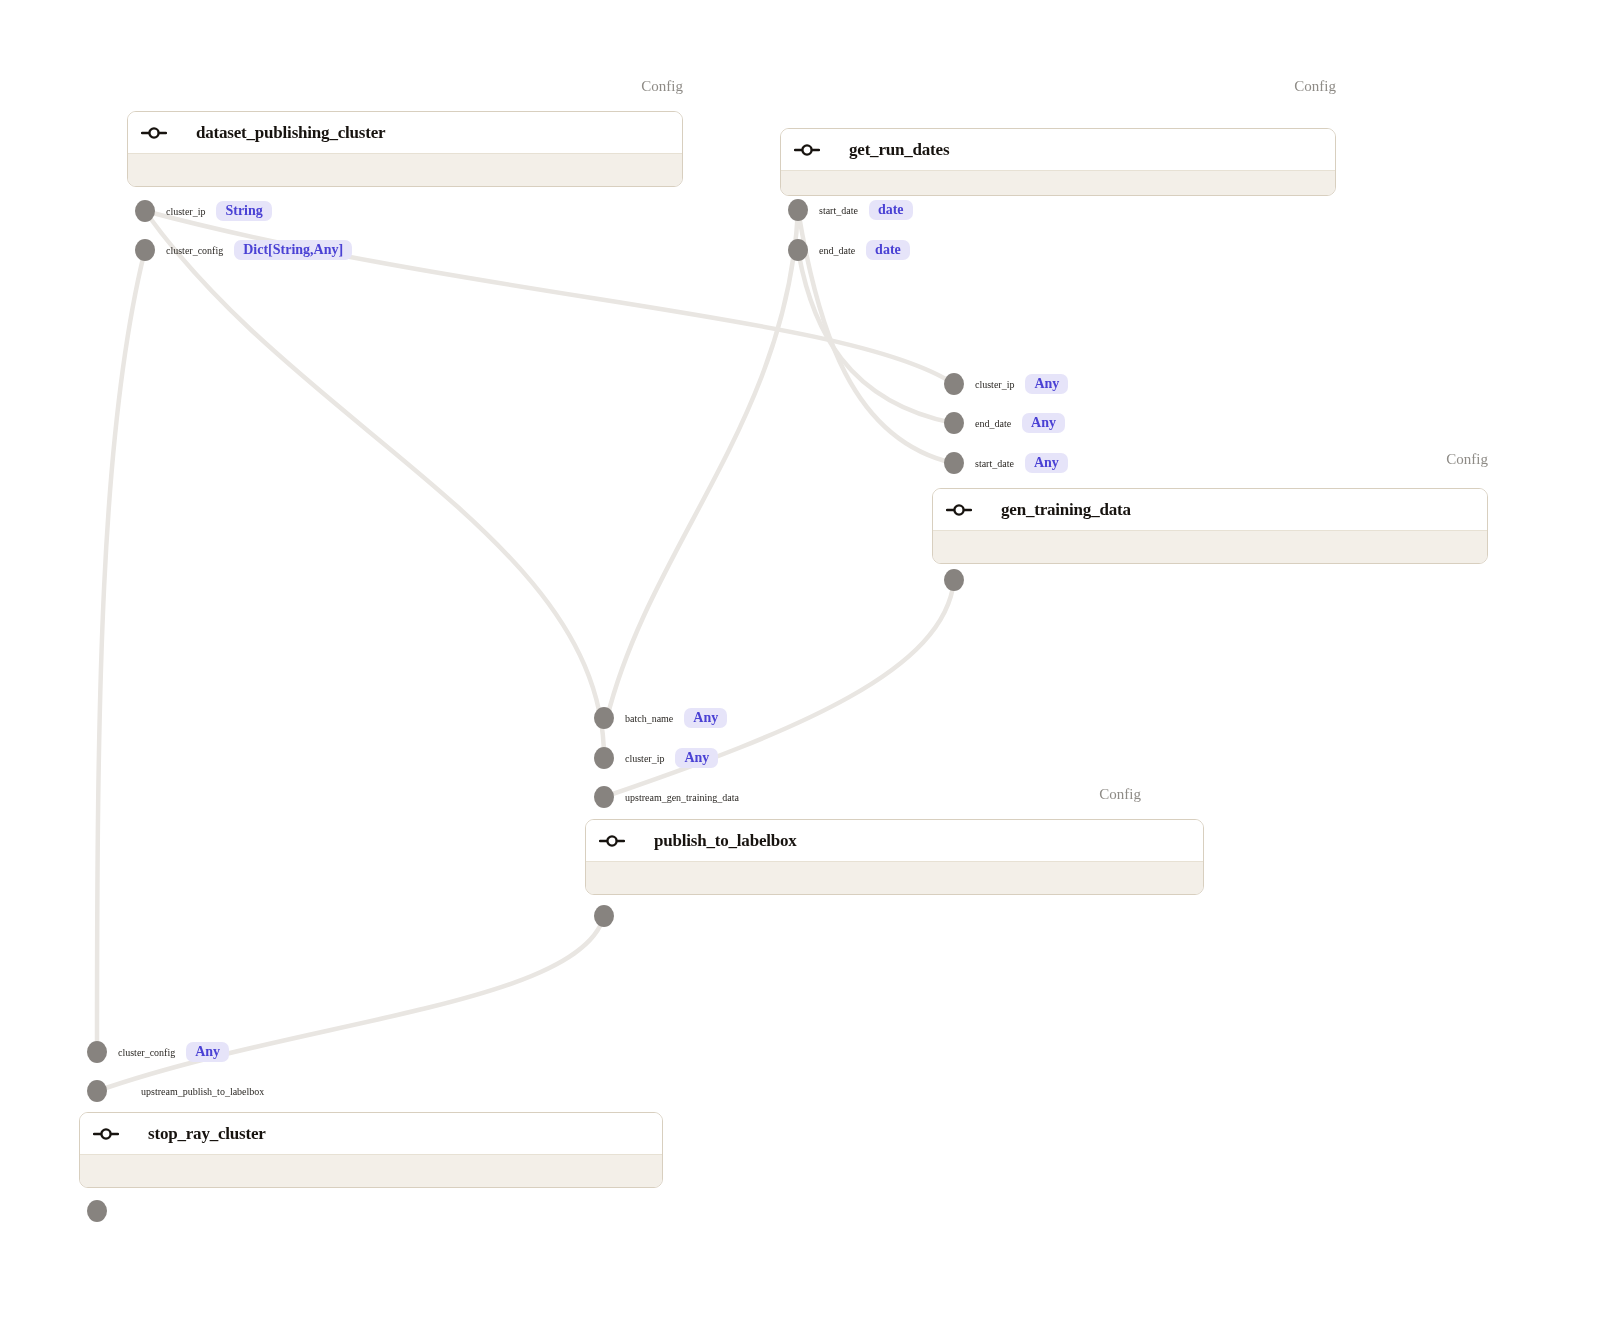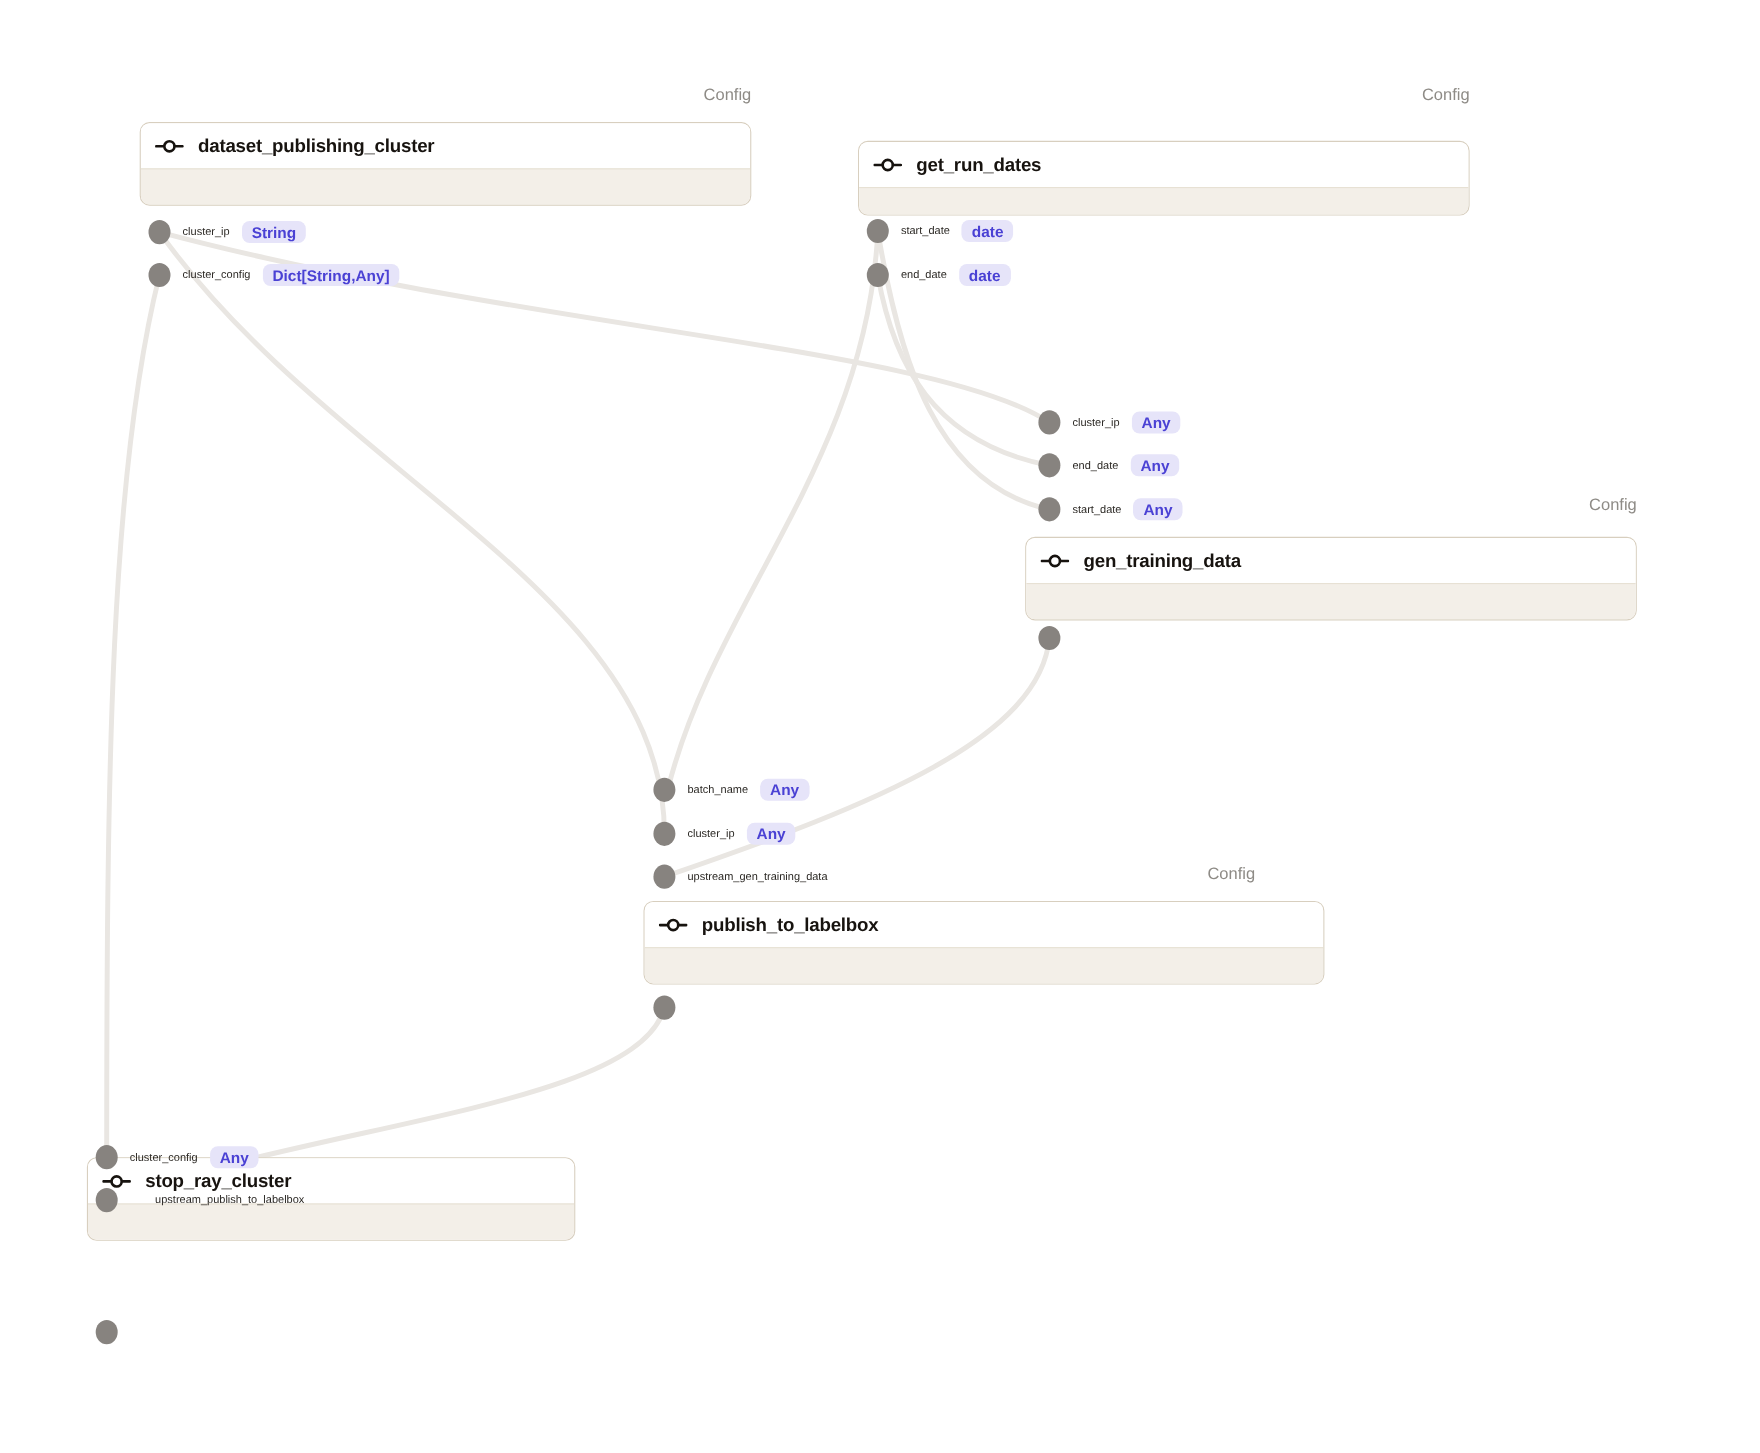--- a/index.html
+++ b/index.html
@@ -1,29 +1,29 @@
 <!DOCTYPE html>
 <html><head>
 <meta charset="utf-8">
 <style>
   html,body{margin:0;padding:0;background:#ffffff;}
   #canvas{
     position:relative;width:1600px;height:1321px;overflow:hidden;background:#ffffff;
-    font-family:Liberation Sans, sans-serif;
+    font-family:Liberation Serif, serif;
   }
   #edge-layer{position:absolute;left:0;top:0;z-index:1;}
   #edge-layer path{fill:none;stroke:#e9e6e2;stroke-width:4.5;stroke-linecap:round;}
 
   .node{
     position:absolute;z-index:3;box-sizing:border-box;
     border:1.5px solid #d8cfbf;border-radius:9px;background:#ffffff;
     overflow:hidden;
   }
   .node-header{
-    height:41px;display:flex;align-items:center;gap:13px;padding-left:13px;
+    height:41px;display:flex;align-items:center;gap:29px;padding-left:13px;
     background:#ffffff;
   }
   .node-title{font-size:17px;font-weight:700;color:#17130f;letter-spacing:-0.2px;}
   .op-icon{flex:0 0 auto;display:block;}
   .node-body{
     height:33px;background:#f3efe8;border-top:1px solid #e7e1d4;
   }
   .tag{
     position:absolute;z-index:2;font-size:15px;color:#8e8b86;text-align:right;
   }
@@ -162,21 +162,21 @@
 
   <div class="port" style="left:87px;top:1040px;">
     <span class="dot"></span>
     <span class="port-label">cluster_config</span>
     <span class="badge">Any</span>
   </div>
   <div class="port" style="left:87px;top:1079px;gap:34px;">
     <span class="dot"></span>
     <span class="port-label">upstream_publish_to_labelbox</span>
   </div>
-  <div class="node" style="left:79px;top:1052px;width:444px;height:76px;">
+  <div class="node" style="left:79px;top:1112px;width:584px;height:76px;">
     <div class="node-header">
       <svg class="op-icon" width="26" height="14" viewBox="0 0 26 14">
         <line x1="1" y1="7" x2="7.5" y2="7" stroke="#17130f" stroke-width="2.4" stroke-linecap="round"></line>
         <circle cx="13" cy="7" r="4.6" fill="none" stroke="#17130f" stroke-width="2.4"></circle>
         <line x1="18.5" y1="7" x2="25" y2="7" stroke="#17130f" stroke-width="2.4" stroke-linecap="round"></line>
       </svg>
       <span class="node-title">stop_ray_cluster</span>
     </div>
     <div class="node-body"></div>
   </div>

